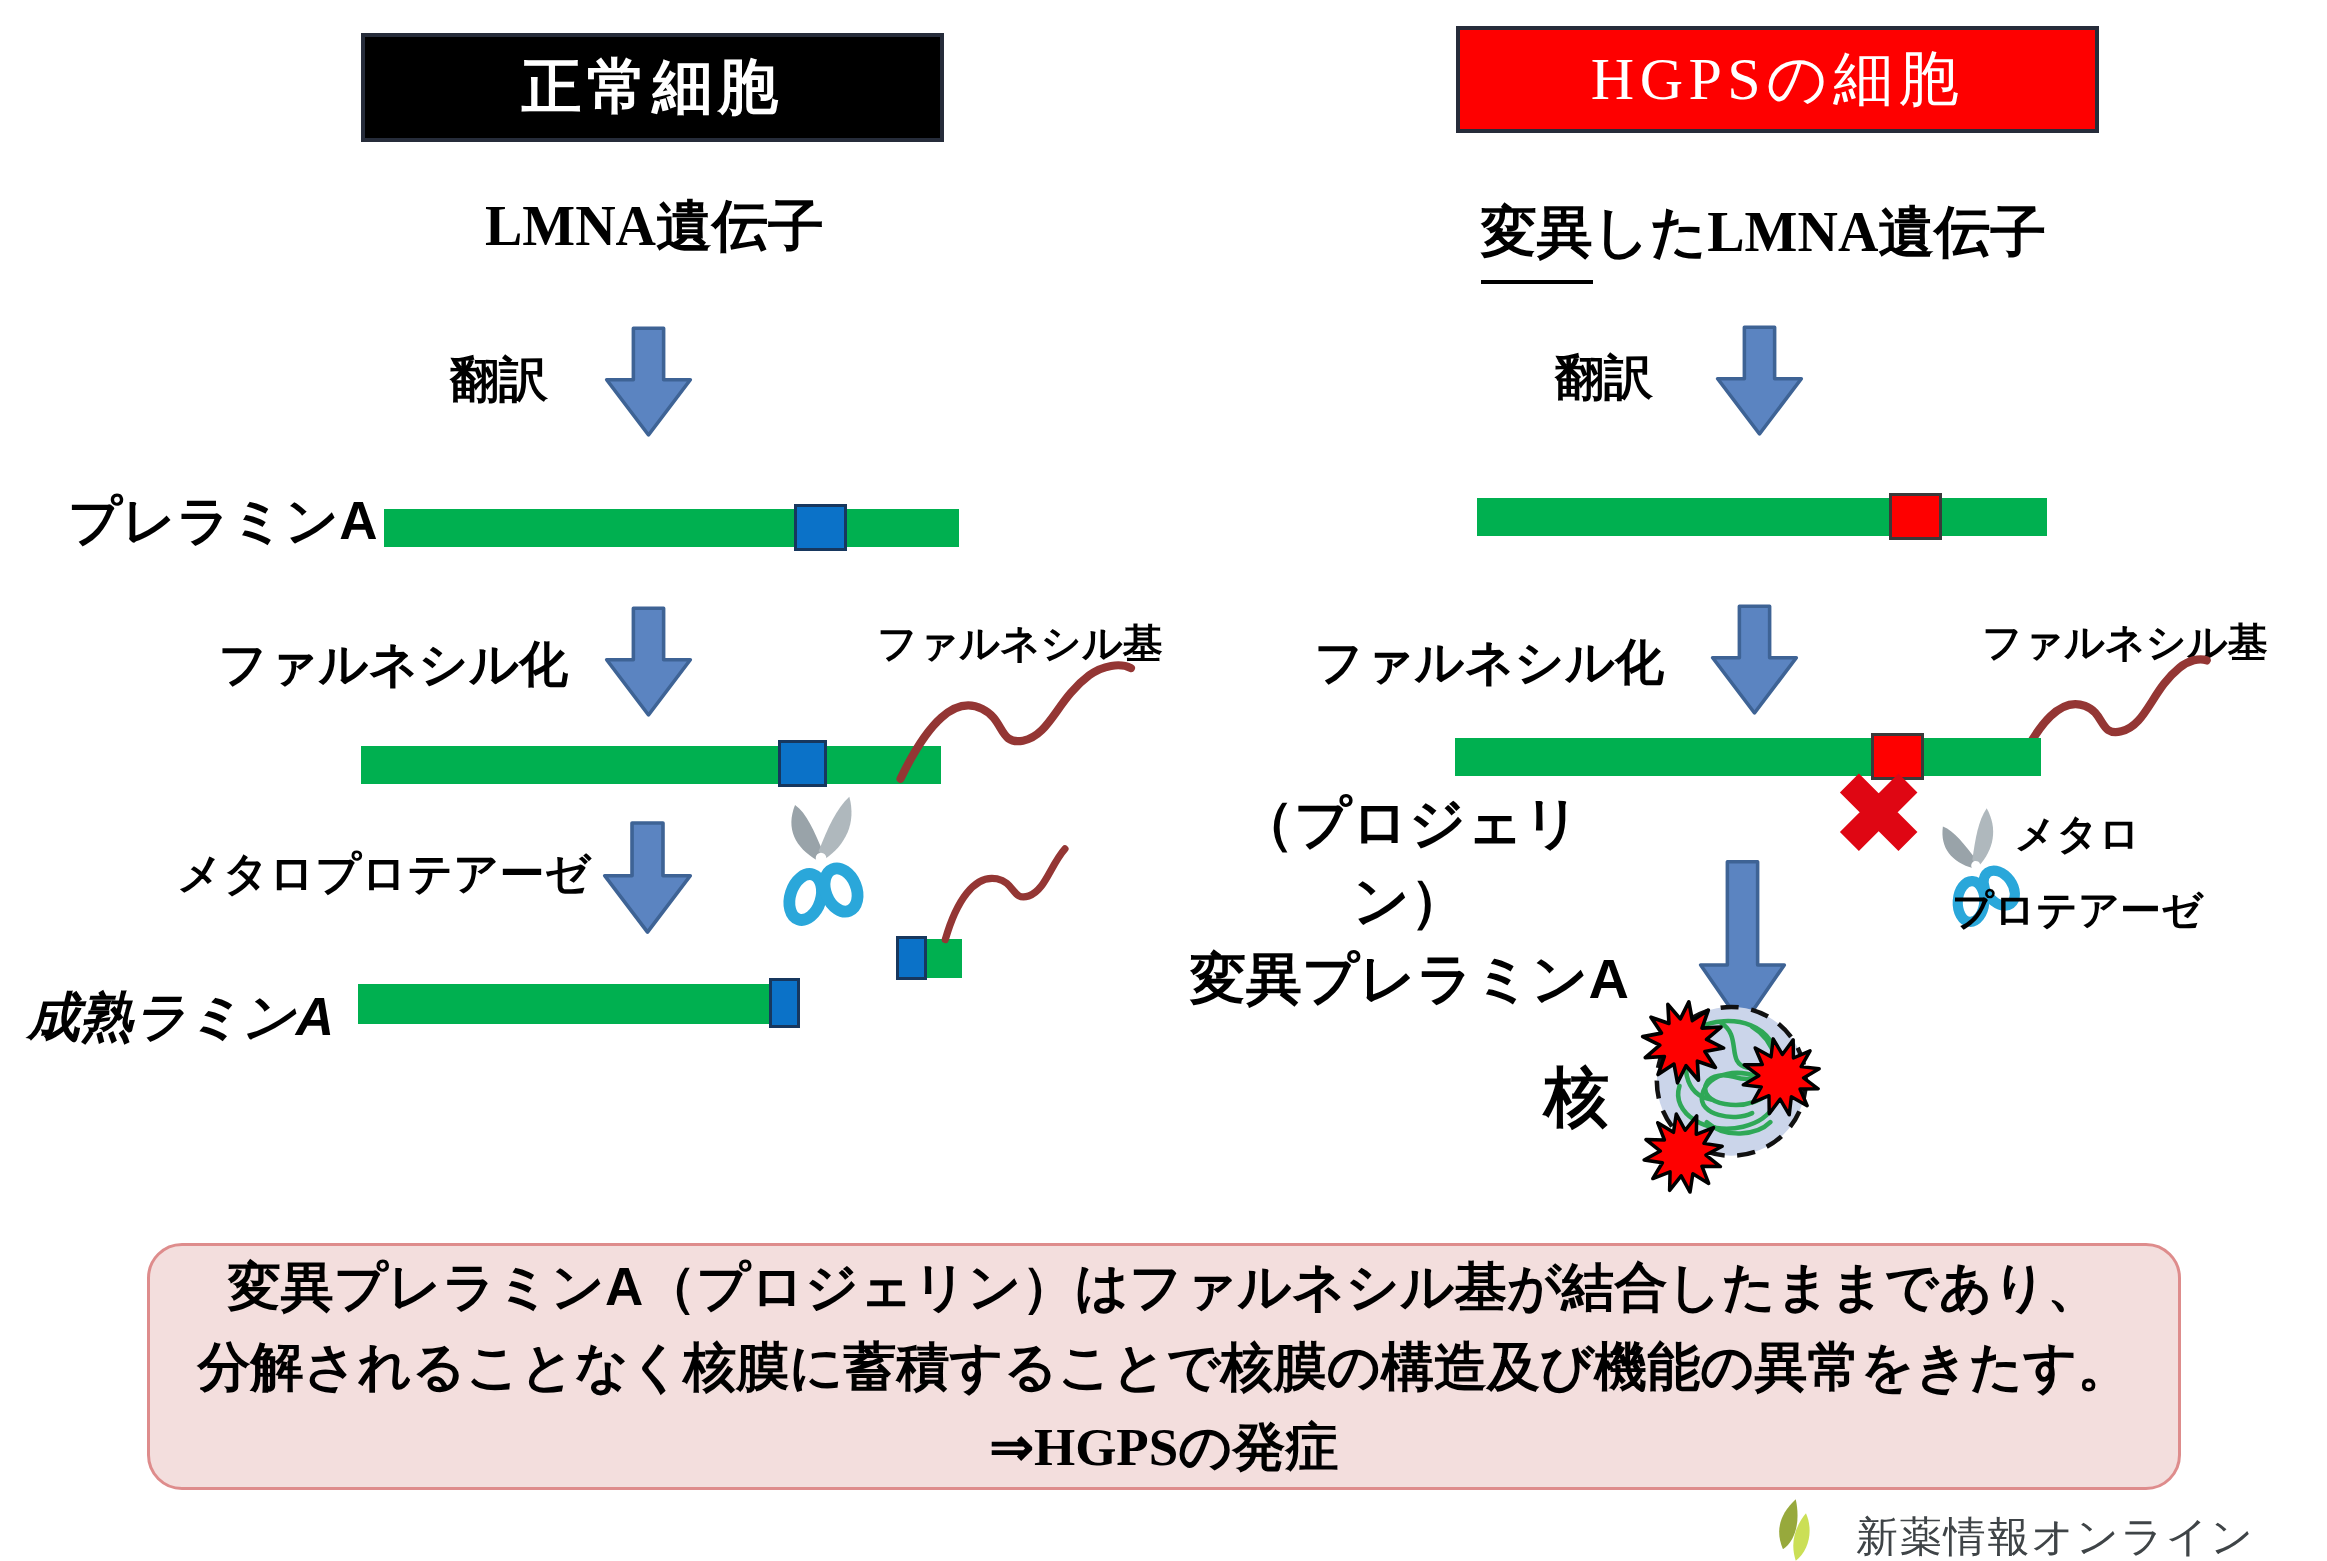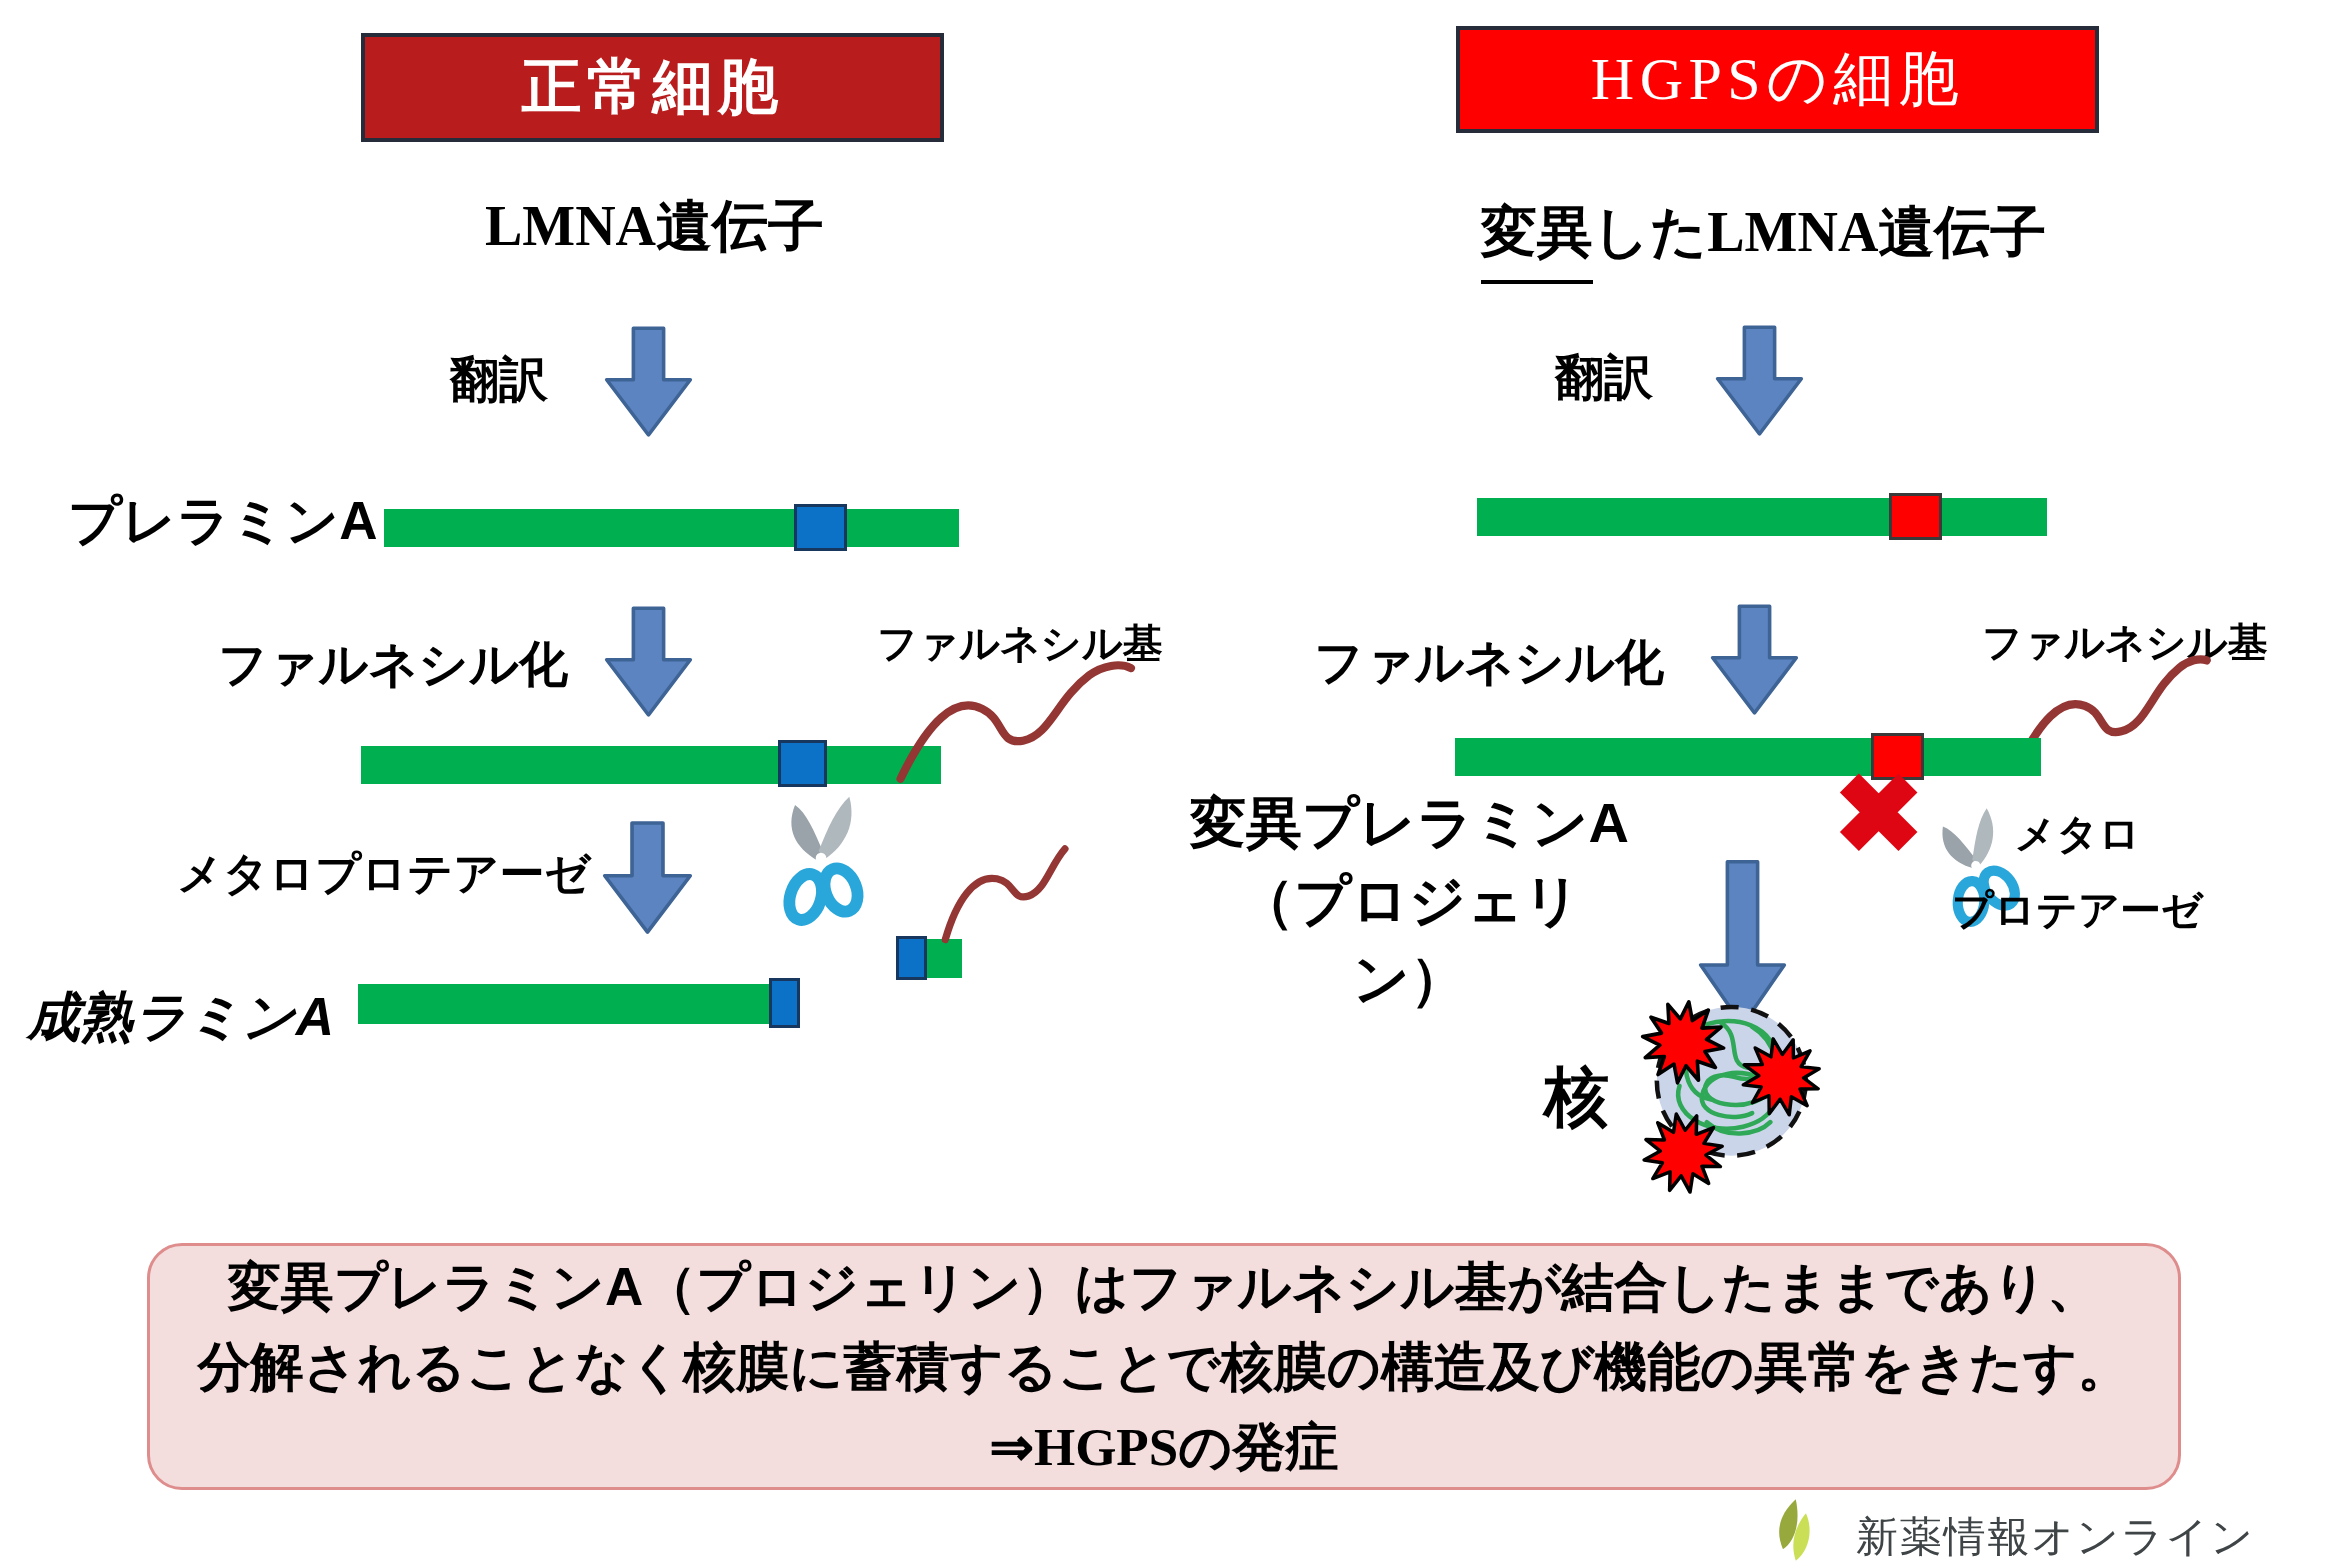--- a/index.html
+++ b/index.html
@@ -11,21 +11,21 @@
   .jp{font-family:"Liberation Sans",sans-serif;font-weight:600;}
   .serif{font-family:"Liberation Serif",serif;font-weight:600;}
   .center{text-align:center;}
 
   
   .hdr{
     display:flex;align-items:center;justify-content:center;
     border:4.5px solid #262C3A;box-sizing:border-box;
     color:#fff;font-size:60px;letter-spacing:5.5px;
   }
-  #hdr-normal{left:361px;top:33px;width:583px;height:109px;background:#b91c1c;justify-content:center;}
+  #hdr-normal{left:361px;top:33px;width:583px;height:109px;background:#000000;justify-content:center;}
   #hdr-hgps{left:1456px;top:25.5px;width:643px;height:107px;background:#FE0000;font-family:"Liberation Serif",serif;}
 
   
   #gene-left{left:391px;top:189px;width:527px;font-size:56px;}
   #gene-right{left:1427px;top:195px;width:673px;font-size:56px;}
   .uline{border-bottom:4.5px solid #000;padding-bottom:17px;font-weight:700;}
 
   
   .step{font-size:49px;white-space:nowrap;}
   #lbl-honyaku-l{left:450px;top:347px;}
@@ -171,22 +171,22 @@
     </svg>
   <div class="abs jp small-lbl" id="lbl-farnesyl-ki-r">ファルネシル基</div>
   <svg class="abs" style="left:2005px;top:653px" width="209" height="123" viewBox="0 0 230 135">
     <path d="M 12 128 C 38 75 62 48 88 58 C 110 66 104 92 128 86 C 155 80 162 40 192 16 C 202 8 214 5 222 8" fill="none" stroke="#943634" stroke-width="9" stroke-linecap="round"></path>
   </svg>
 
   <div class="abs bar" id="bar2R"></div>
   <div class="abs seg-red" id="sqR2"></div>
 
   <div class="abs jp center" id="lbl-progerin">
+    <div>（プロジェリン）</div>
     <div>変異プレラミンA</div>
-    <div>（プロジェリン）</div>
   </div>
 
   <div class="abs" id="cross">✖</div>
   <svg class="abs" style="left:1926px;top:804px;transform:rotate(-14deg)" width="102" height="133" viewBox="0 0 100 120">
       <use href="#scissors"></use>
     </svg>
 
   <div class="abs jp center" id="lbl-protease-r">
     <div>メタロ</div>
     <div>プロテアーゼ</div>

